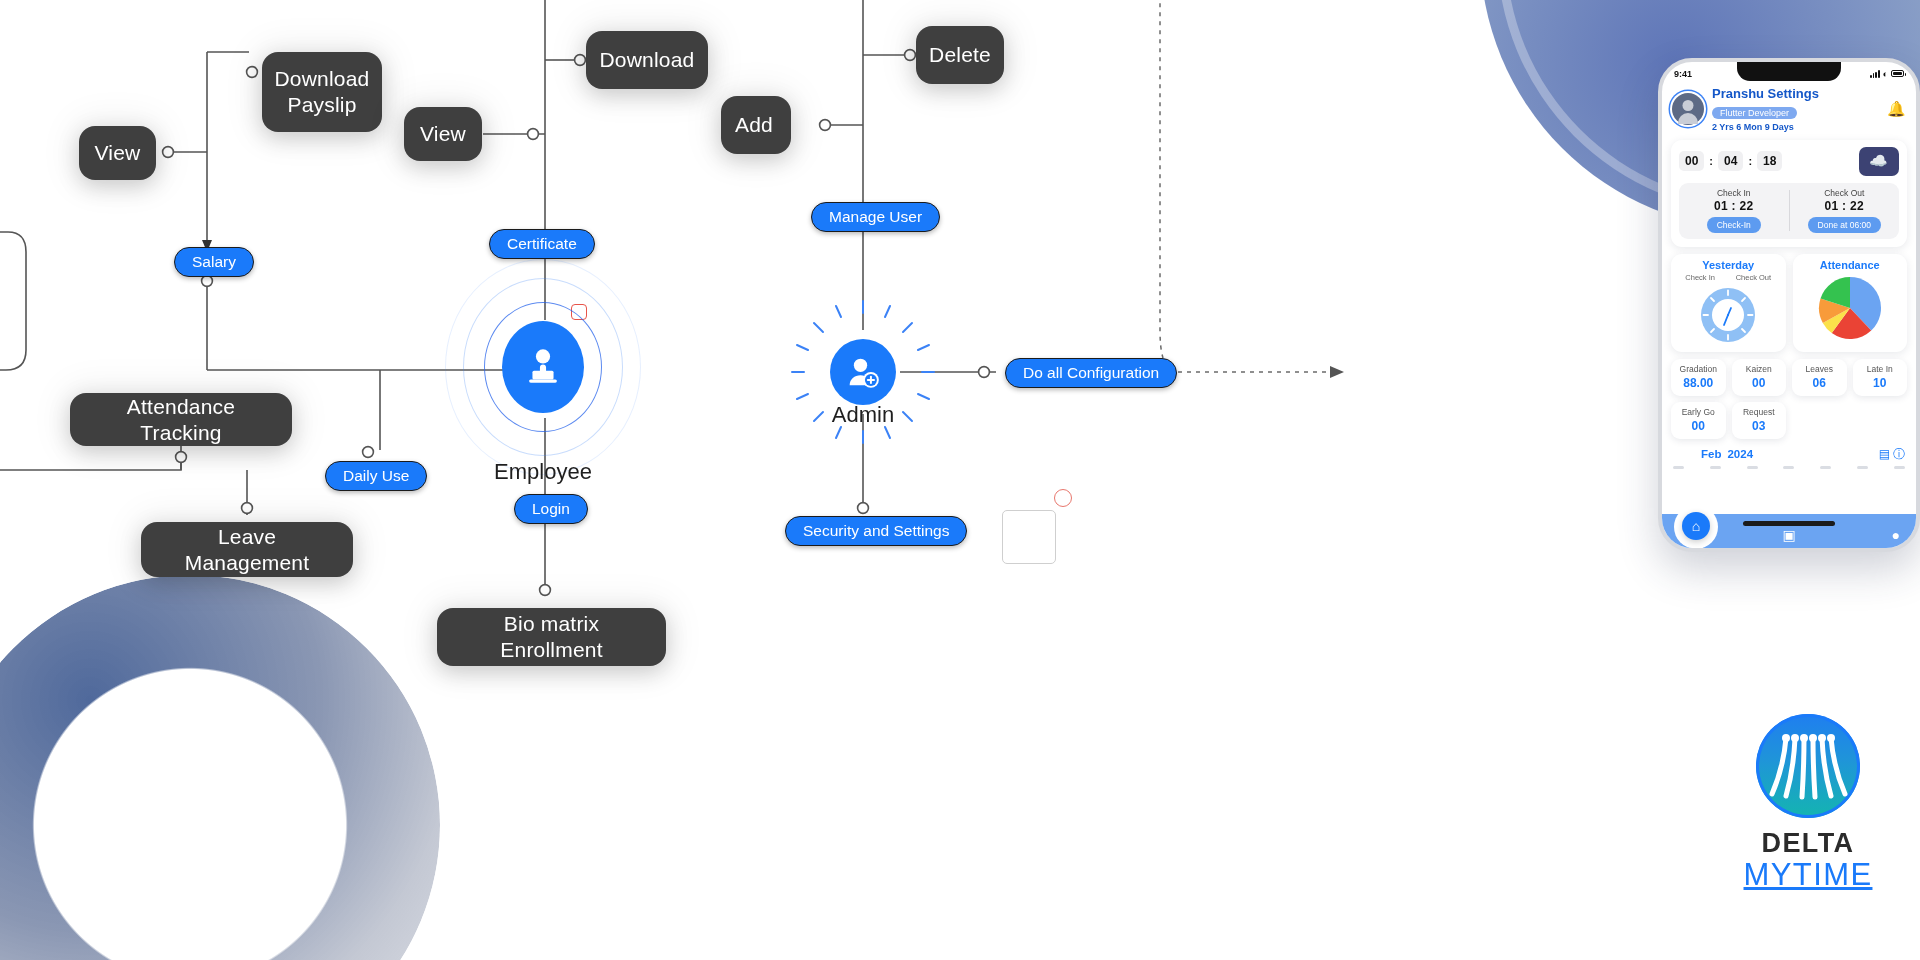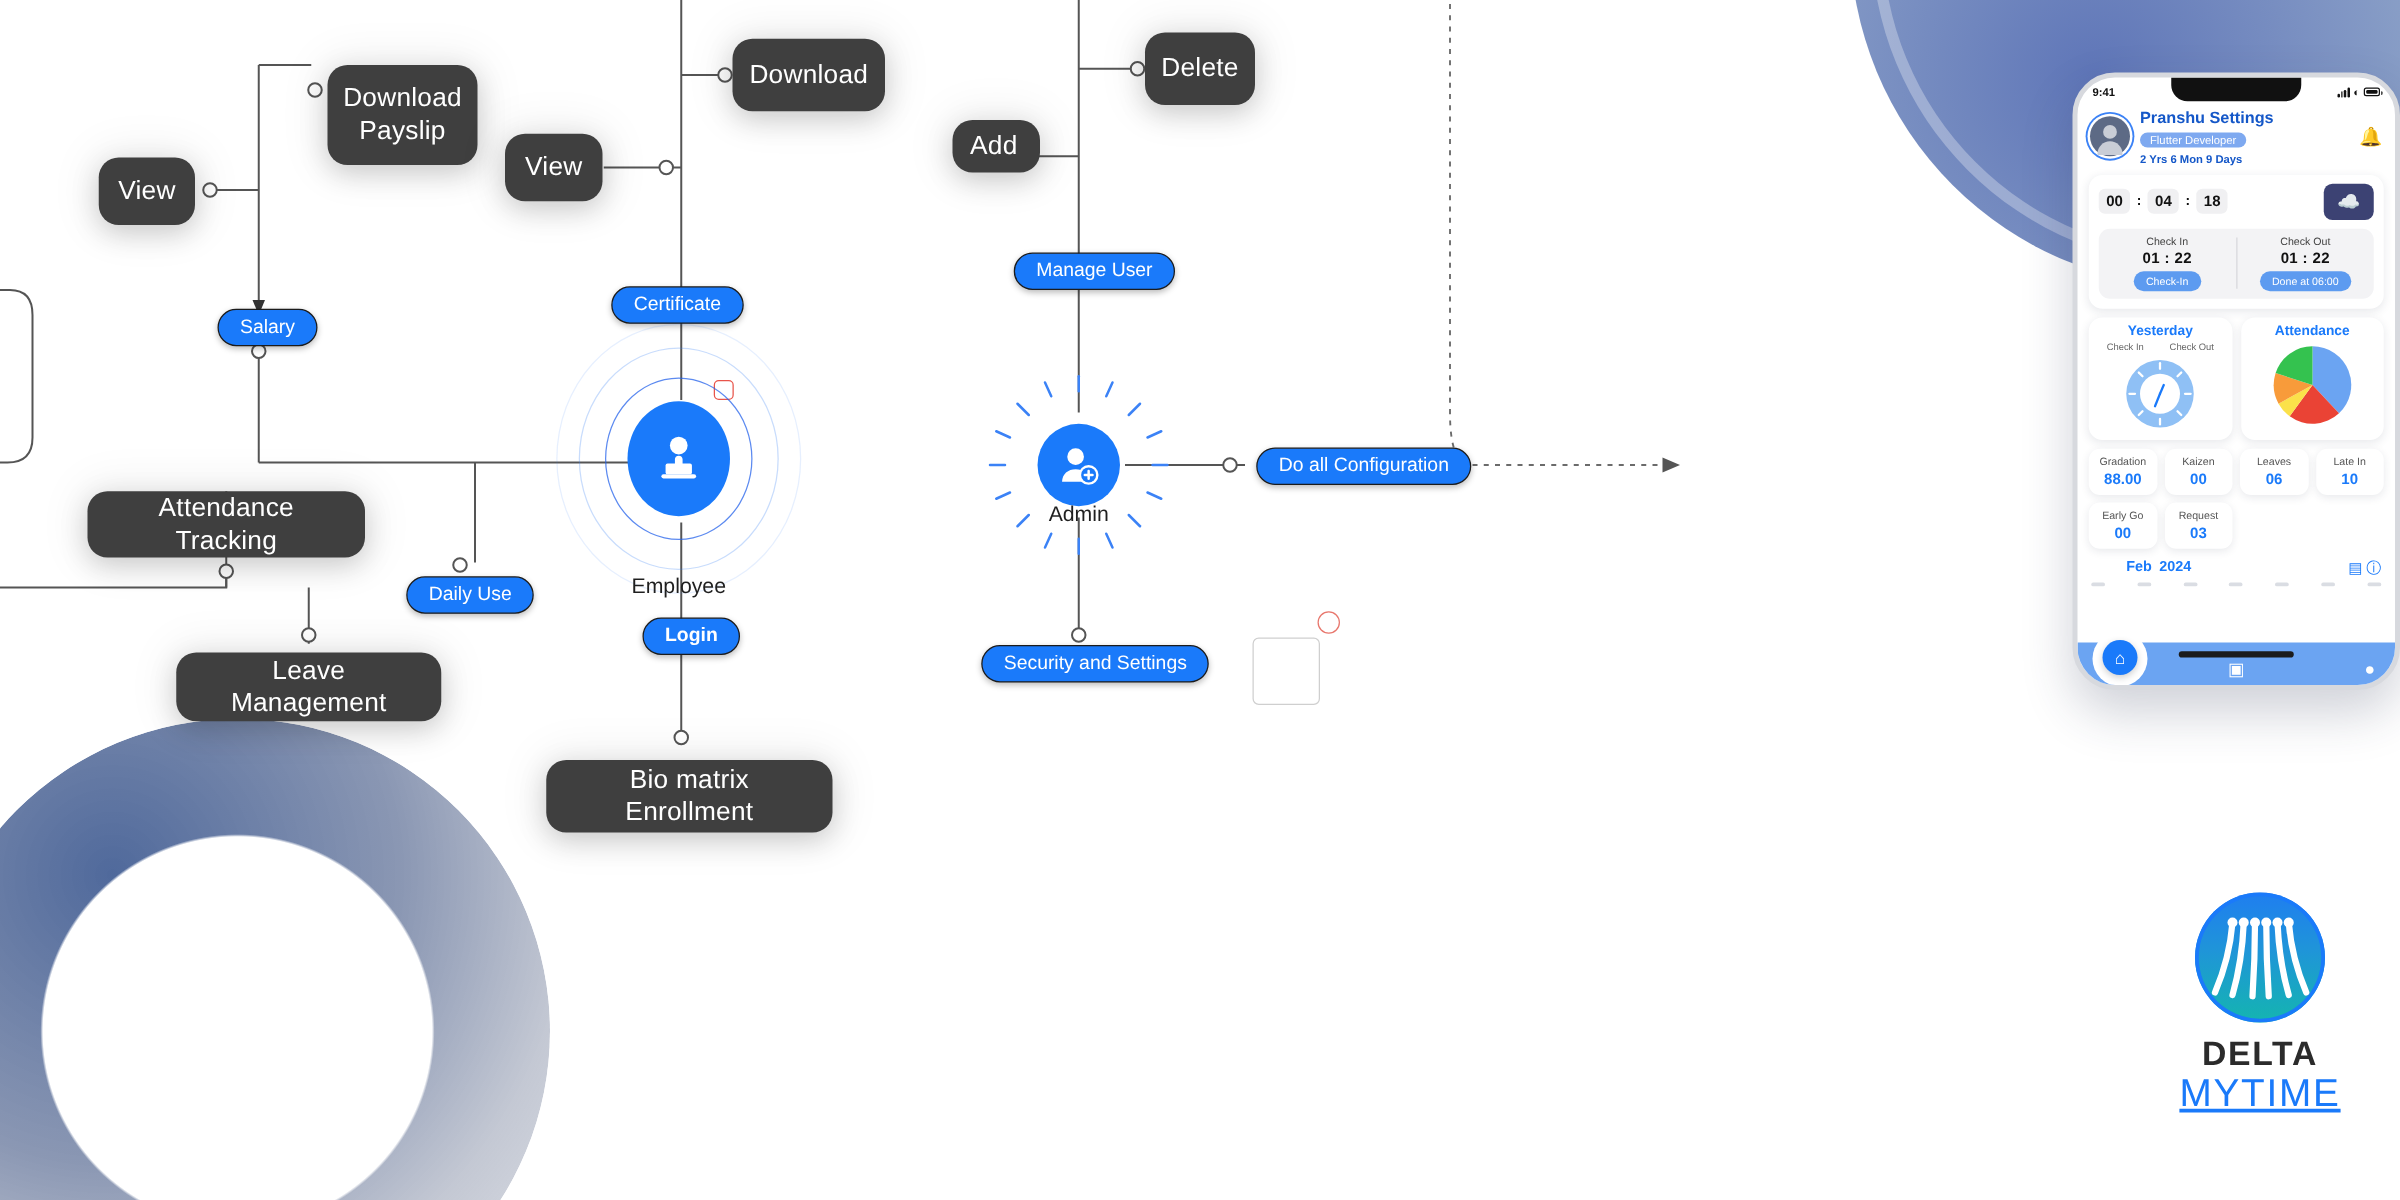--- a/index.html
+++ b/index.html
@@ -53,21 +53,21 @@
   .role .halo  { width:118px; height:130px; border-color:rgba(37,99,235,.75); }
   .role .halo2 { width:160px; height:178px; border-color:rgba(59,130,246,.28); }
   .role .halo3 { width:196px; height:216px; border-color:rgba(59,130,246,.13); }
   .role .disc {
     position:absolute; left:50%; top:50%; transform:translate(-50%,-50%);
     width:82px; height:92px; border-radius:50%; background:#1a7afa;
     display:flex; align-items:center; justify-content:center;
   }
   .role .caption {
     position:absolute; left:50%; transform:translateX(-50%); top:92px;
-    font-size:17px; color:#1f1f1f; white-space:nowrap;
+    font-size:22px; color:#1f1f1f; white-space:nowrap;
   }
   .admin-disc { width:66px!important; height:66px!important; }
   .rays { position:absolute; left:50%; top:50%; transform:translate(-50%,-50%); }
 
   .sq-red { position:absolute; width:16px; height:16px; border:1.6px solid #e8544a; border-radius:4px; }
   .sq-white { position:absolute; width:54px; height:54px; border:1.4px solid #cfcfcf; border-radius:5px; background:#fff; }
   .circ-red { position:absolute; width:18px; height:18px; border:1.6px solid #e8776d; border-radius:50%; }
 
   
   #phone {
@@ -232,30 +232,30 @@
 
   <div class="sq-red" style="left:571px; top:304px;"></div>
   <div class="sq-white" style="left:1002px; top:510px;"></div>
   <div class="circ-red" style="left:1054px; top:489px;"></div>
 
   <div class="chip" style="left:79px;  top:126px; width:77px;  height:54px;">View</div>
   <div class="chip" style="left:262px; top:52px;  width:120px; height:80px;">Download
 Payslip</div>
   <div class="chip" style="left:404px; top:107px; width:78px;  height:54px;">View</div>
   <div class="chip" style="left:586px; top:31px;  width:122px; height:58px;">Download</div>
-  <div class="chip" style="left:762px; top:96px;  width:70px;  height:42px;padding-left:16px;">Add</div>
+  <div class="chip" style="left:721px; top:96px;  width:70px;  height:58px;padding-left:16px;">Add</div>
   <div class="chip" style="left:916px; top:26px;  width:88px;  height:58px;">Delete</div>
   <div class="chip" style="left:141px; top:522px; width:212px; height:55px;">Leave Management</div>
   <div class="chip" style="left:70px;  top:393px; width:222px; height:53px;">Attendance Tracking</div>
   <div class="chip" style="left:437px; top:608px; width:229px; height:58px;">Bio matrix Enrollment</div>
 
   <div class="pill" style="left:174px;  top:247px;">Salary</div>
   <div class="pill" style="left:489px;  top:229px;">Certificate</div>
   <div class="pill" style="left:325px;  top:461px;">Daily Use</div>
-  <div class="pill" style="left:514px;  top:494px;font-weight:bold;">Login</div>
+  <div class="pill" style="left:514px;  top:494px;">Login</div>
   <div class="pill" style="left:811px;  top:202px;">Manage User</div>
   <div class="pill" style="left:785px; top:516px;">Security and Settings</div>
   <div class="pill" style="left:1005px; top:358px;">Do all Configuration</div>
 
   <div class="role" style="left:543px; top:367px;">
     <div class="halo3"></div>
     <div class="halo2"></div>
     <div class="halo"></div>
     <div class="disc">
       <svg width="46" height="46" viewBox="0 0 48 48" aria-hidden="true">

